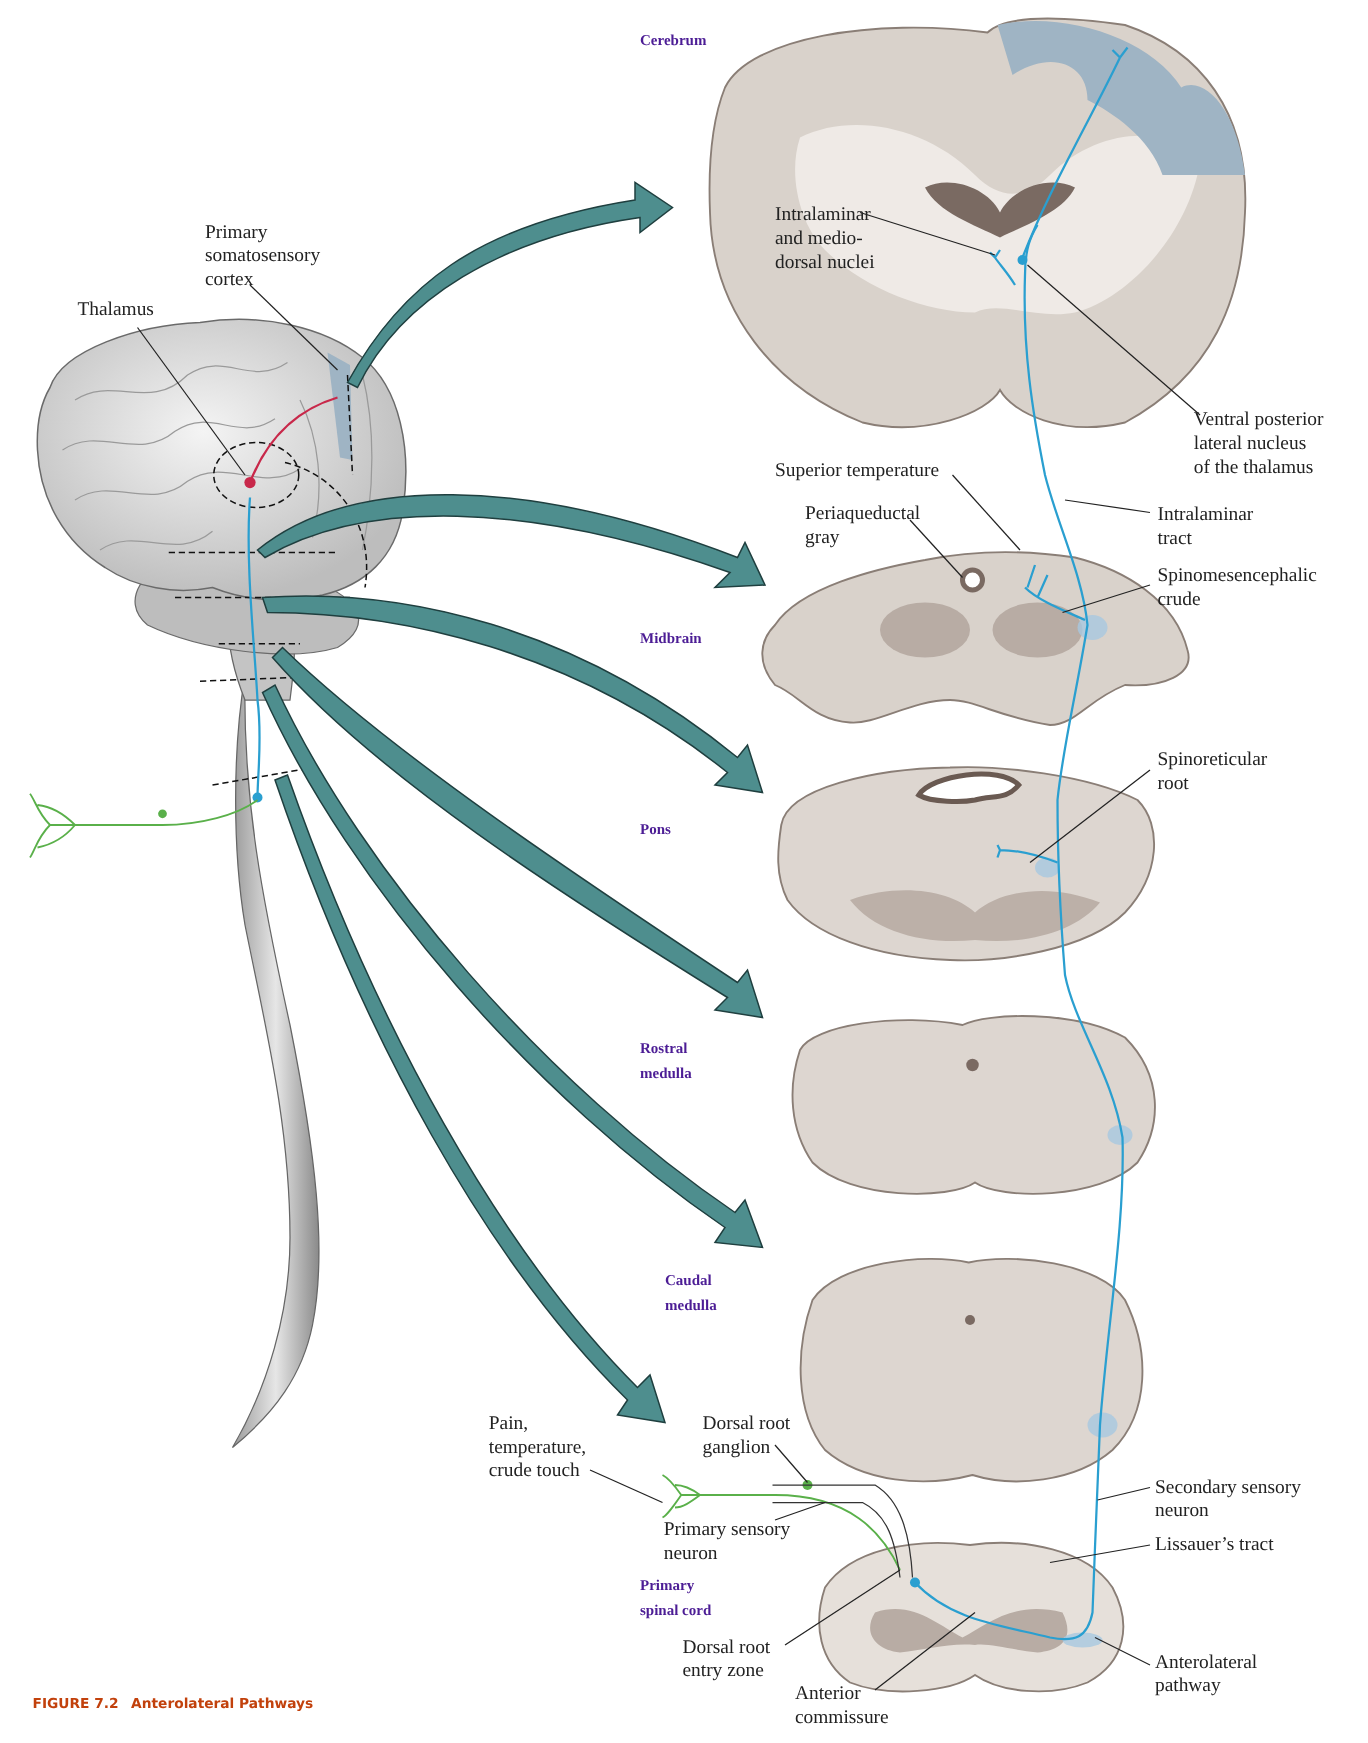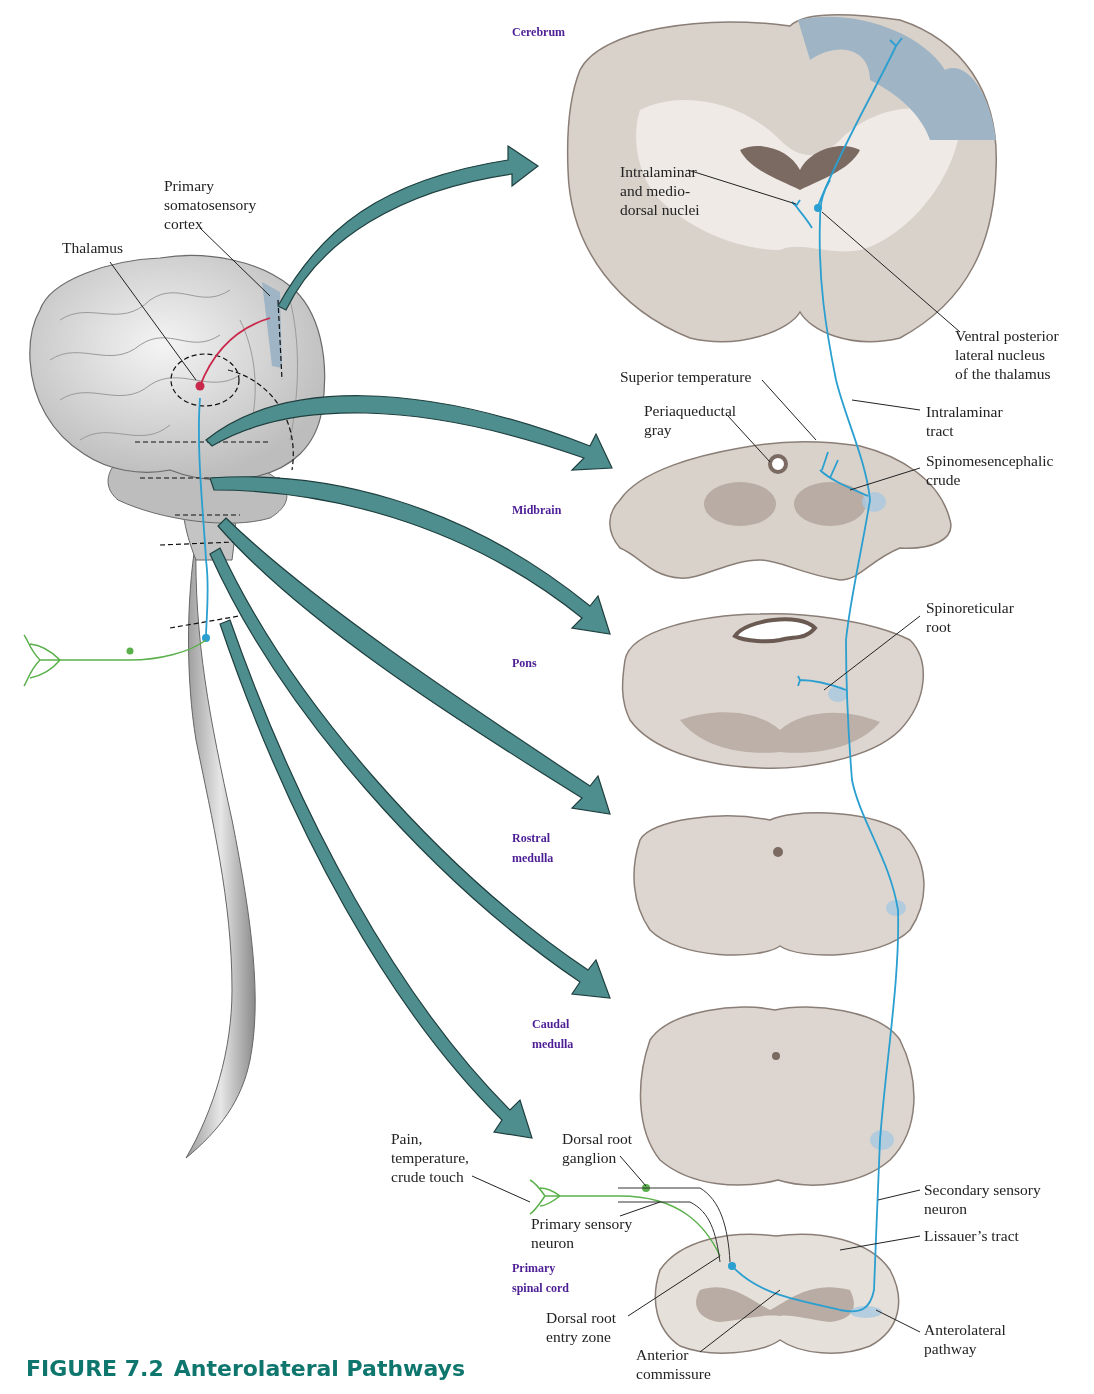--- a/index.html
+++ b/index.html
@@ -1,20 +1,20 @@
 <!DOCTYPE html>
 <html><head>
 <meta charset="utf-8">
 <style>
   html, body { margin:0; padding:0; background:#ffffff; }
   body { width:1094px; height:1394px; position:relative; overflow:hidden; font-family:"DejaVu Serif", serif; }
   svg#fig { position:absolute; left:0; top:0; }
   .lbl { position:absolute; font-family:"Liberation Serif", "DejaVu Serif", serif; font-size:15.5px; line-height:19px; color:#222; white-space:pre; }
   .lvl { position:absolute; font-family:"Liberation Serif", "DejaVu Serif", serif; font-size:12px; line-height:20px; font-weight:bold; color:#4c1d95; white-space:pre; }
-  .caption { position:absolute; left:26px; top:1356px; font-family:"DejaVu Sans", sans-serif; font-size:22px; font-weight:bold; color:#0f766e; white-space:pre; }
+  .caption { position:absolute; left:26px; top:1356px; font-family:"DejaVu Sans", sans-serif; font-size:11px; font-weight:bold; color:#c2410c; white-space:pre; }
   .caption .num { margin-right:10px; }
 </style>
 </head>
 <body>
 
 <svg id="fig" width="1094" height="1394" viewBox="0 0 1094 1394">
   <defs>
     <radialGradient id="brainGrad" cx="45%" cy="40%" r="60%">
       <stop offset="0%" stop-color="#f4f4f4"></stop>
       <stop offset="100%" stop-color="#bdbdbd"></stop>

